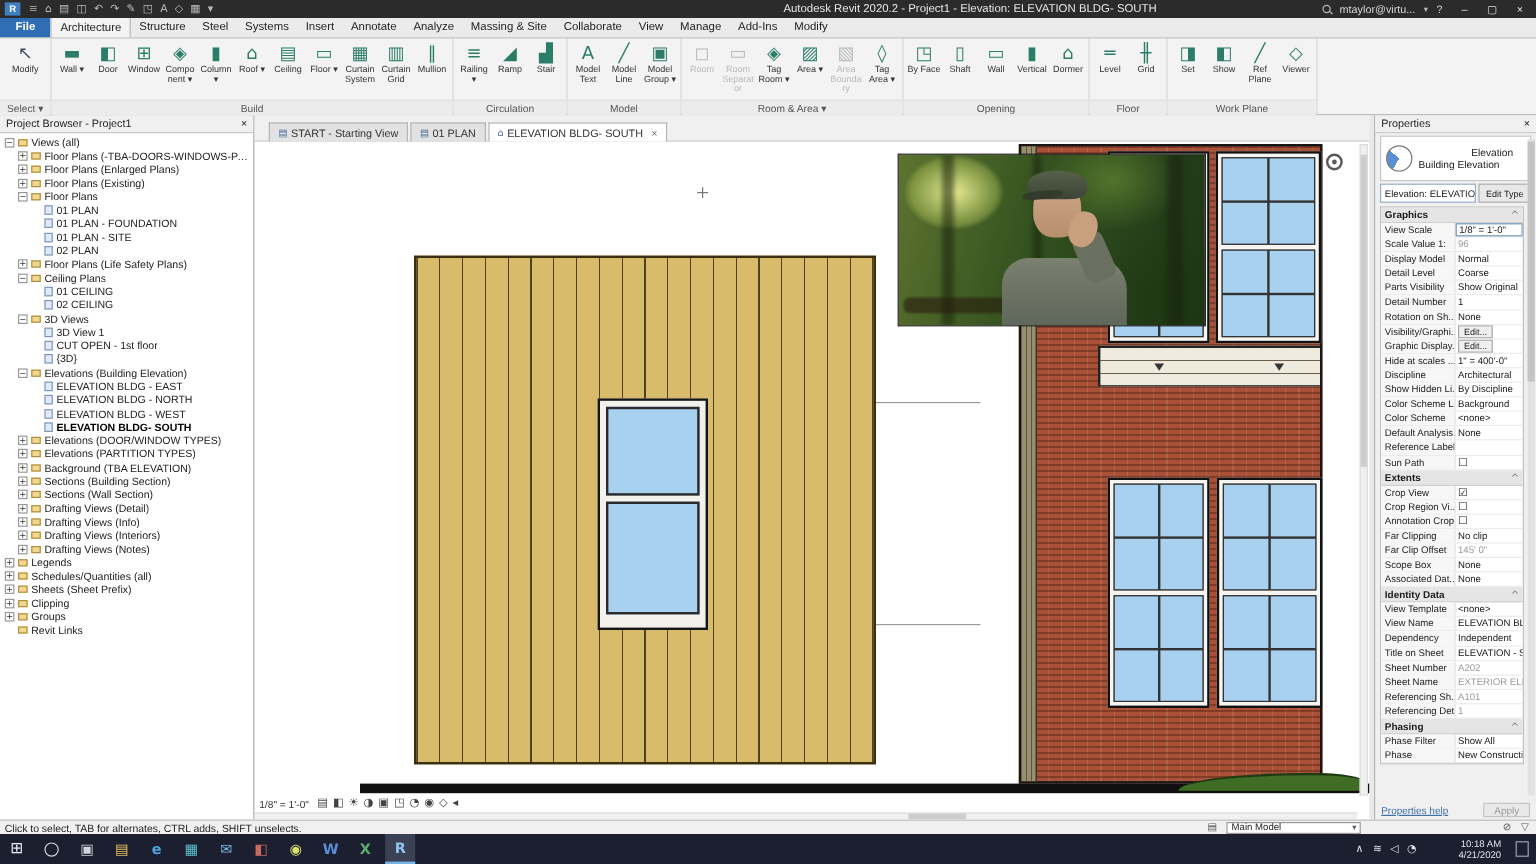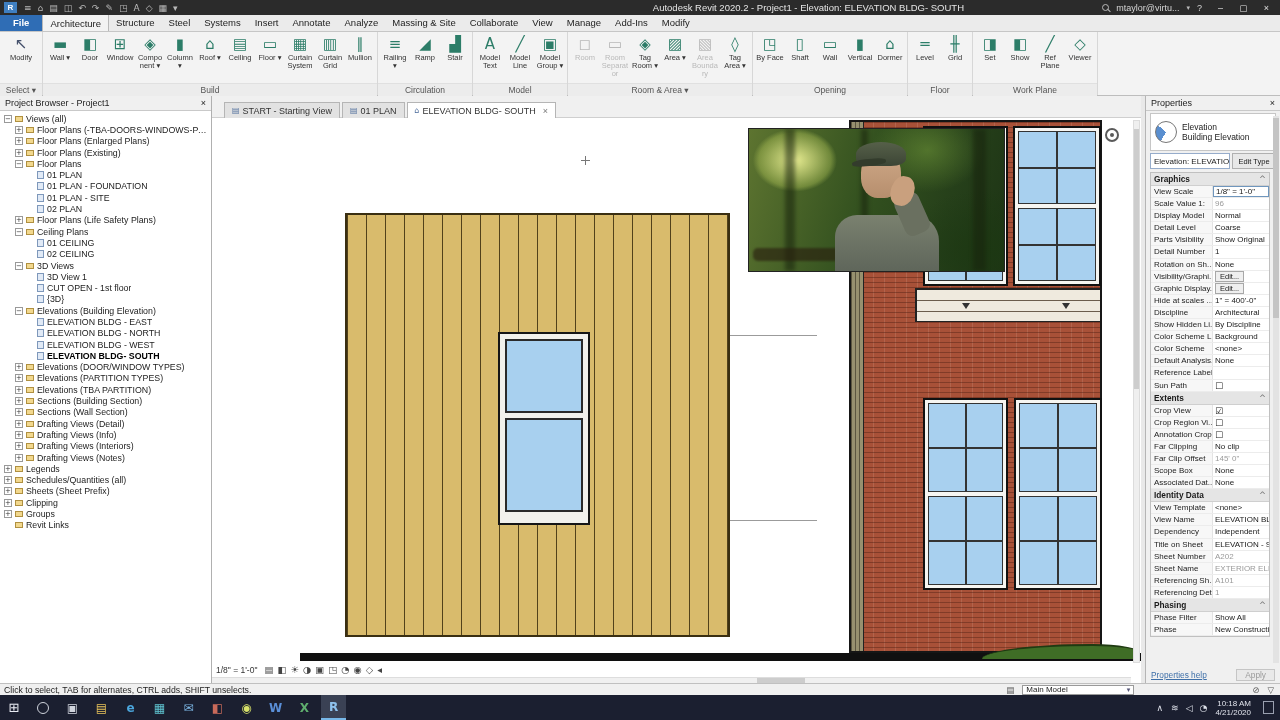--- a/index.html
+++ b/index.html
@@ -572,21 +572,21 @@
         <span class="tlb">Elevations (DOOR/WINDOW TYPES)</span>
       </div>
       <div class="trow" style="padding-left: 15px;">
         <span class="texp">+</span>
         <span class="tic fold"></span>
         <span class="tlb">Elevations (PARTITION TYPES)</span>
       </div>
       <div class="trow" style="padding-left: 15px;">
         <span class="texp">+</span>
         <span class="tic fold"></span>
-        <span class="tlb">Elevations (TBA PARTITION)</span>
+        <span class="tlb">Background (TBA ELEVATION)</span>
       </div>
       <div class="trow" style="padding-left: 15px;">
         <span class="texp">+</span>
         <span class="tic fold"></span>
         <span class="tlb">Sections (Building Section)</span>
       </div>
       <div class="trow" style="padding-left: 15px;">
         <span class="texp">+</span>
         <span class="tic fold"></span>
         <span class="tlb">Sections (Wall Section)</span>
@@ -778,21 +778,21 @@
 </div>
 
 <div id="properties">
   <div class="panel-head">
     <span>Properties</span>
     <span>×</span>
   </div>
   <div id="ptype">
     <span id="ptype-ic"></span>
     <span class="ptype-txt">
-      <span style="display:block;">Elevation</span>
+      <span style="display:block;margin-left:44px;">Elevation</span>
       <span style="display:block;">Building Elevation</span>
     </span>
   </div>
   <div id="psel-row">
     <div id="psel">
       <span>Elevation: ELEVATION B</span>
 
     </div>
     <div id="pedit">Edit Type</div>
   </div>
@@ -989,17 +989,17 @@
     </div>
   <div id="tray">
     <span class="tray-ic">∧</span>
     <span id="tray-icons" style="display:flex;gap:7px;">
         <span class="tray-ic">≋</span>
         <span class="tray-ic">◁</span>
         <span class="tray-ic">◔</span>
       </span>
     <div id="clock">
       <span style="display:block;">10:18 AM</span>
-      <span style="display:block;">4/21/2020</span>
+      <span style="display:block;margin-left:27px;">4/21/2020</span>
     </div>
     <span id="notif"></span>
   </div>
 </div>
 
 </body></html>

